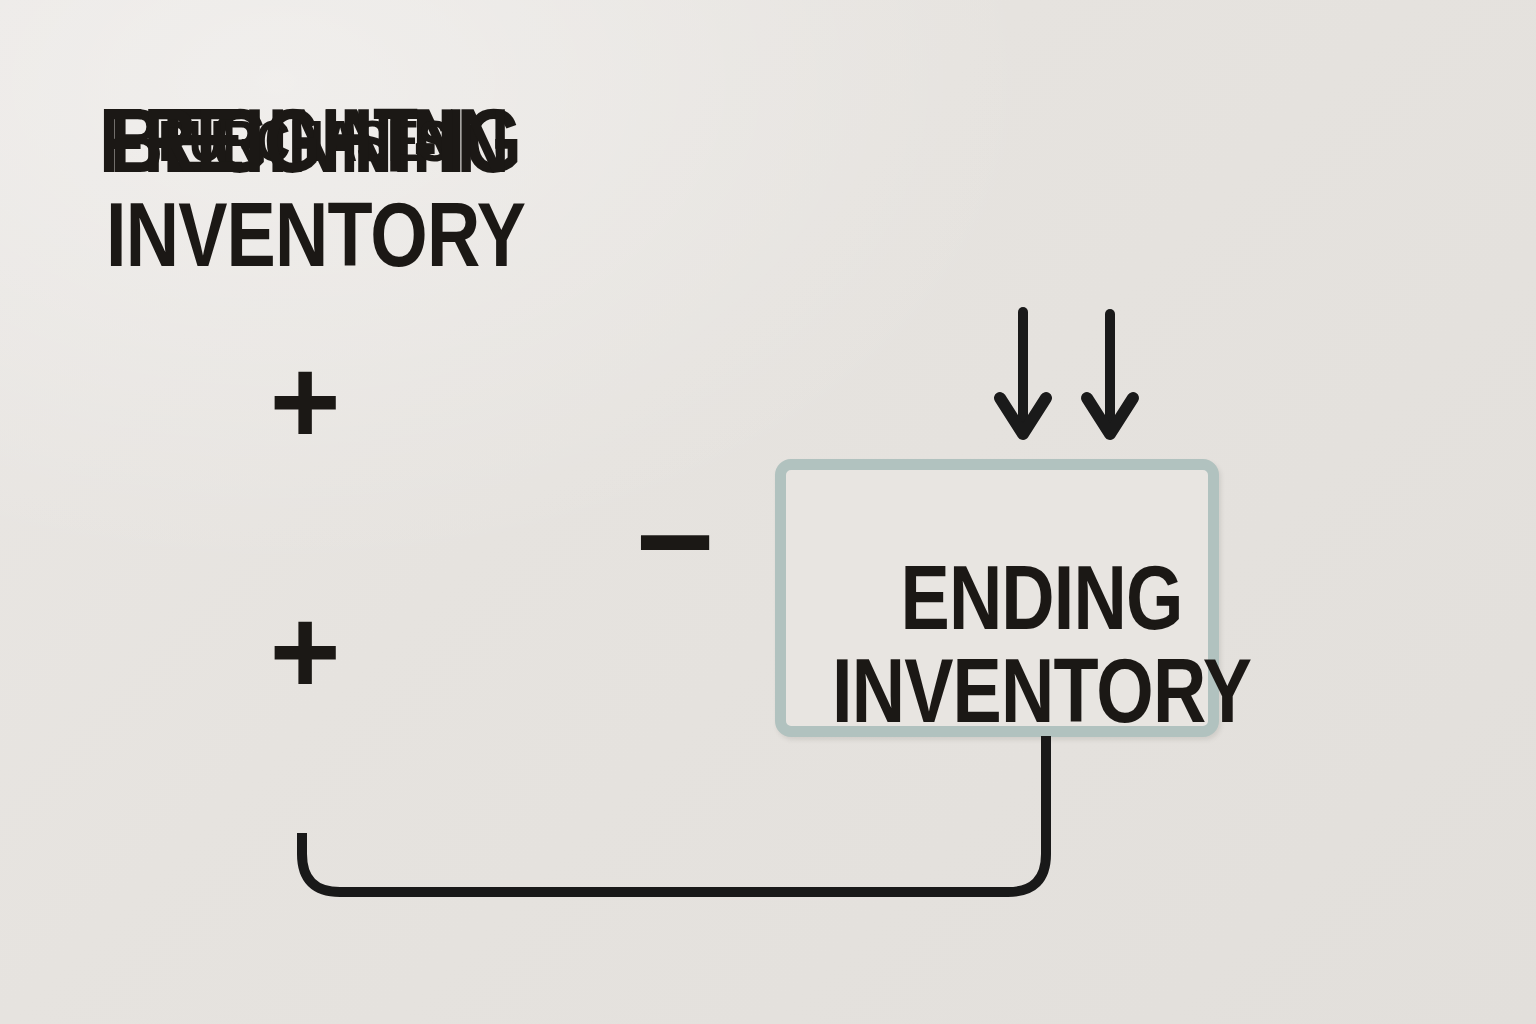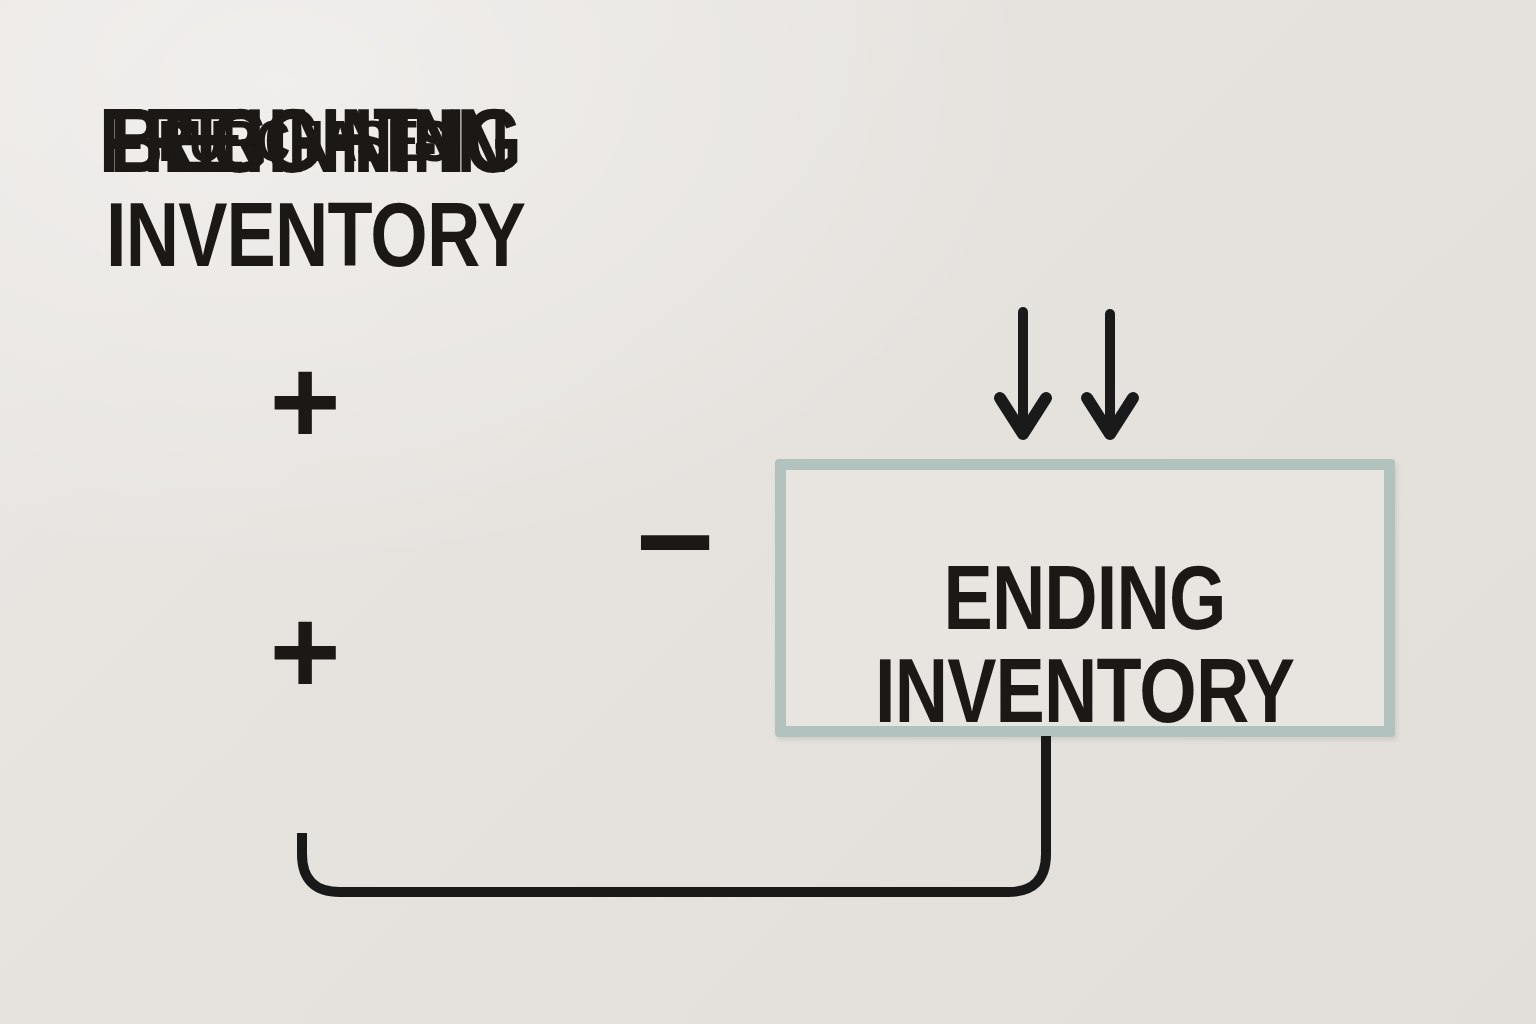--- a/index.html
+++ b/index.html
@@ -59,24 +59,24 @@
   .op-plus-2 { left: 255px; top: 602px; width: 100px; height: 100px; font-size: 122px; }
   .op-minus  { left: 612px; top: 478px; width: 126px; height: 126px; font-size: 136px; }
   
   .lbl-physical {
     left: 723px; top: 93px; width: 600px;
     font-size: 92px; line-height: 101px;
   }
   .ending-box {
     position: absolute;
     left: 775px; top: 459px;
-    width: 620px; height: 278px;
+    width: 444px; height: 278px;
     box-sizing: border-box;
     border: 11px solid #b1c2bf;
-    border-radius: 4px;
+    border-radius: 16px;
     background: #e8e5e1;
     display: flex;
     align-items: center;
     justify-content: center;
     box-shadow: 2px 3px 4px rgba(120,120,115,0.18);
   }
   .lbl-ending {
     position: static;
     width: 100%;
     font-size: 90px; line-height: 93px;

